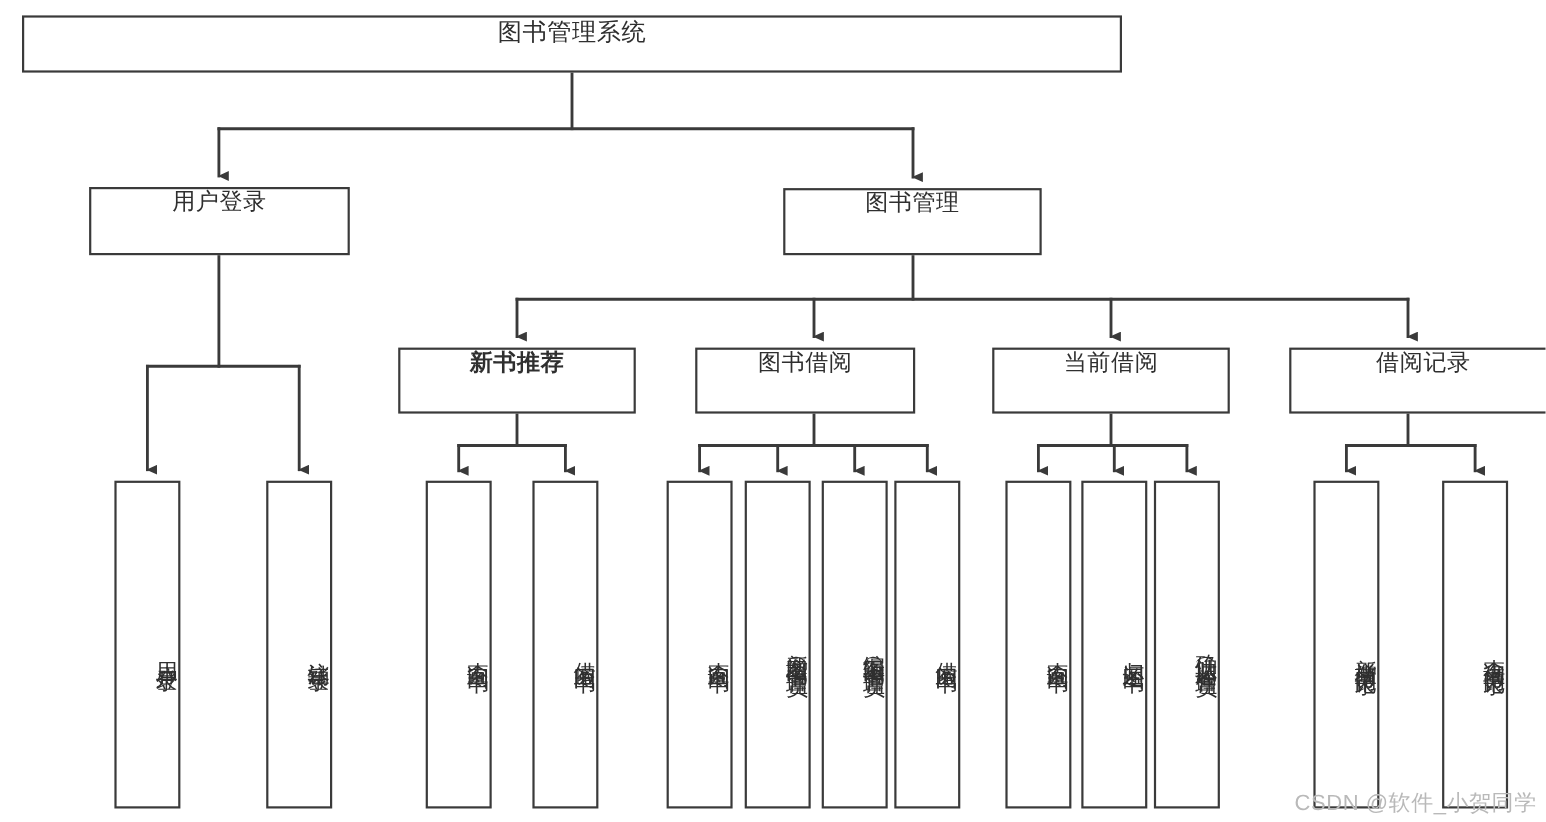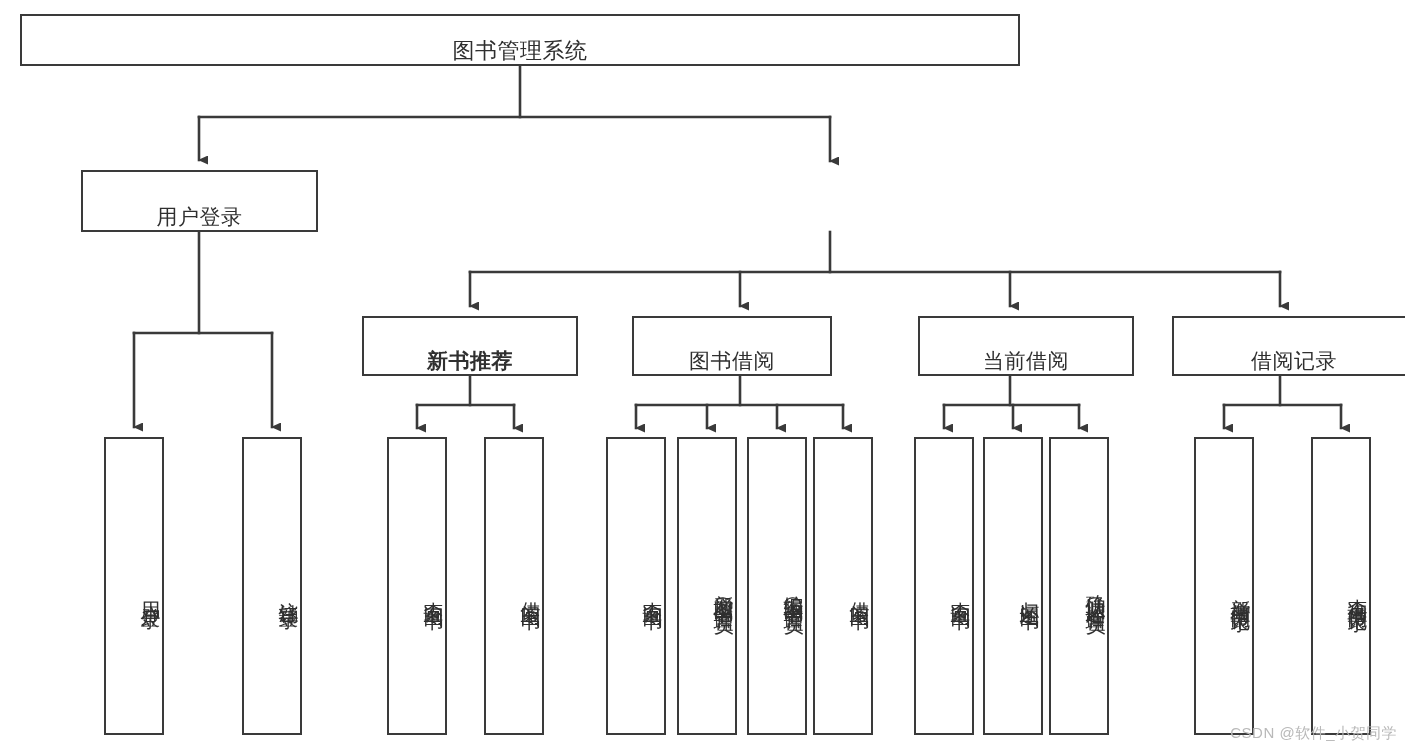--- a/index.html
+++ b/index.html
@@ -26,21 +26,21 @@
     width: 1405px;
     height: 747px;
     pointer-events: none;
   }
   .node {
     position: absolute;
     box-sizing: border-box;
     background: #ffffff;
     border: 2px solid #3a3a3a;
     display: flex;
-    align-items: flex-end;
+    align-items: flex-start;
     justify-content: center;
     color: #2f2f2f;
     line-height: 1.18;
   }
   .node-h {
     font-size: 21px;
     letter-spacing: 0.5px;
     white-space: nowrap;
   }
   .node-root {
@@ -58,21 +58,21 @@
   }
   .node-leaf > span {
     writing-mode: vertical-rl;
     text-orientation: upright;
     display: block;
   }
   .watermark {
     position: absolute;
     right: 8px;
     bottom: 4px;
-    font-size: 15px;
+    font-size: 20px;
     color: #b9b9b9;
     letter-spacing: 0.5px;
     white-space: nowrap;
   }
 </style>
 </head>
 <body>
 
 <div id="diagram-root">
 
@@ -126,28 +126,31 @@
     </g>
   </svg>
 
   <div class="node node-h node-root" style="left:20px; top:14px; width:1000px; height:52px;">
     <span>图书管理系统</span>
   </div>
 
   <div class="node node-h" style="left:81px; top:170px; width:237px; height:62px;">
     <span>用户登录</span>
   </div>
+  <div class="node node-h" style="left:712px; top:171px; width:235px; height:61px;">
+    <span>图书管理</span>
+  </div>
 
   <div class="node node-h" style="left:362px; top:316px; width:216px; height:60px;font-weight:bold;">
     <span>新书推荐</span>
   </div>
   <div class="node node-h" style="left:632px; top:316px; width:200px; height:60px;">
     <span>图书借阅</span>
   </div>
-  <div class="node node-h" style="left:902px; top:316px; width:216px; height:60px;margin-left:16px;">
+  <div class="node node-h" style="left:902px; top:316px; width:216px; height:60px;">
     <span>当前借阅</span>
   </div>
   <div class="node node-h" style="left:1172px; top:316px; width:244px; height:60px;">
     <span>借阅记录</span>
   </div>
 
   <div class="node node-leaf" style="left:104px; top:437px; width:60px; height:298px;">
     <span>用户登录</span>
   </div>
   <div class="node node-leaf" style="left:242px; top:437px; width:60px; height:298px;">

